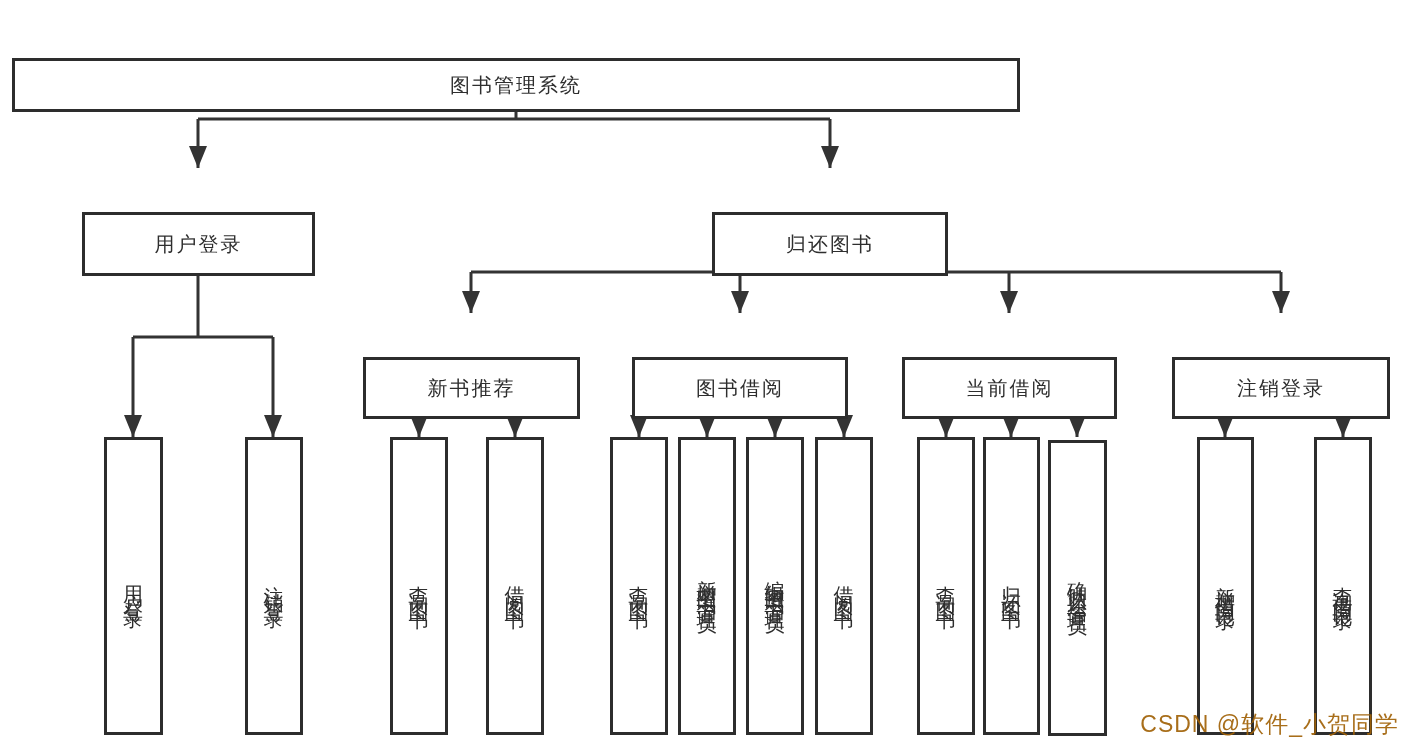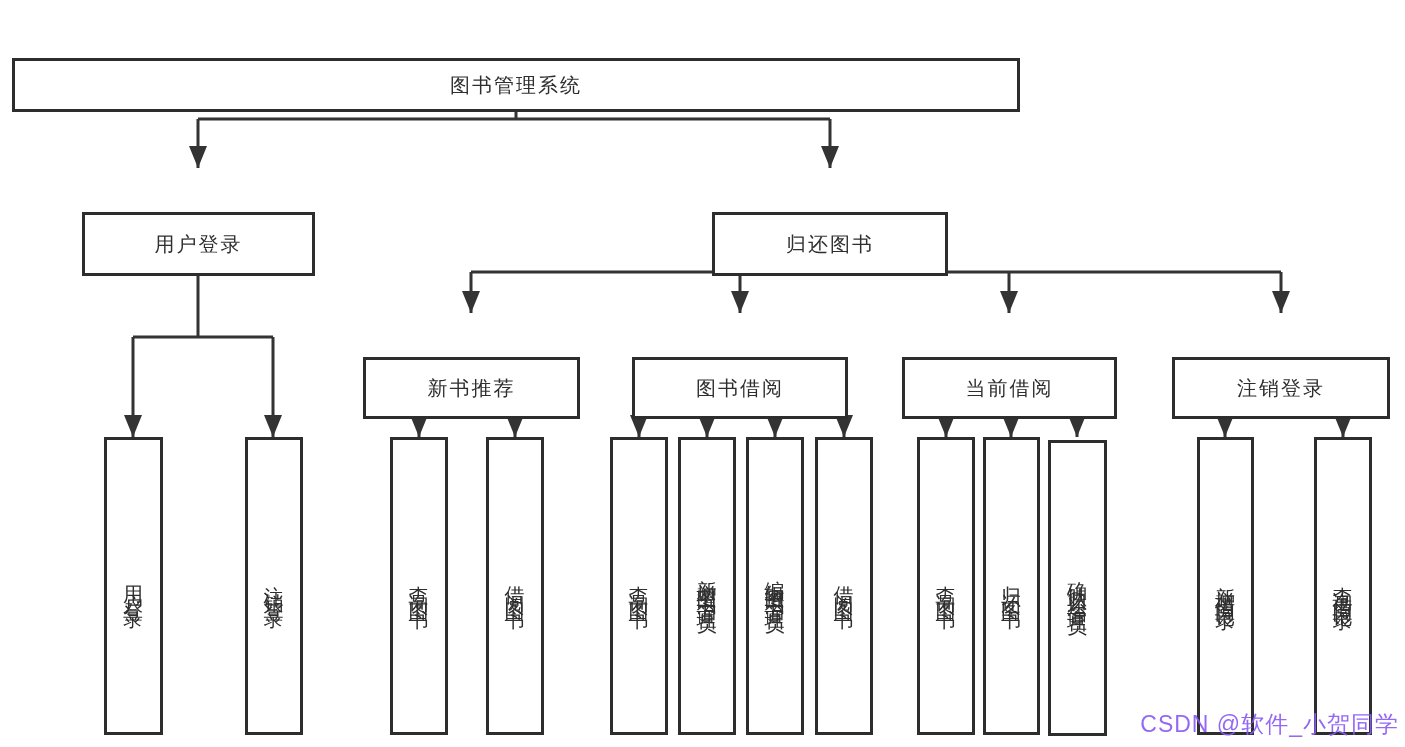--- a/index.html
+++ b/index.html
@@ -22,21 +22,21 @@
     writing-mode:vertical-rl;
     letter-spacing:8px;
     line-height:1;
     white-space:nowrap;
   }
   .node.v .vtext.long{letter-spacing:5px;}
   .watermark{
     position:absolute;z-index:5;
     right:6px;top:709px;
     font-size:23px;letter-spacing:1px;
-    color:#8b5cf6;opacity:0.92;
+    color:#a16207;opacity:0.92;
     white-space:nowrap;
   }
 </style>
 </head>
 <body>
 
 <div class="canvas">
 
   <svg class="connectors" width="1405" height="747" viewBox="0 0 1405 747">
     <path d="M516 68 V119 M198 119 H830 M198 119 V168 M830 119 V168

